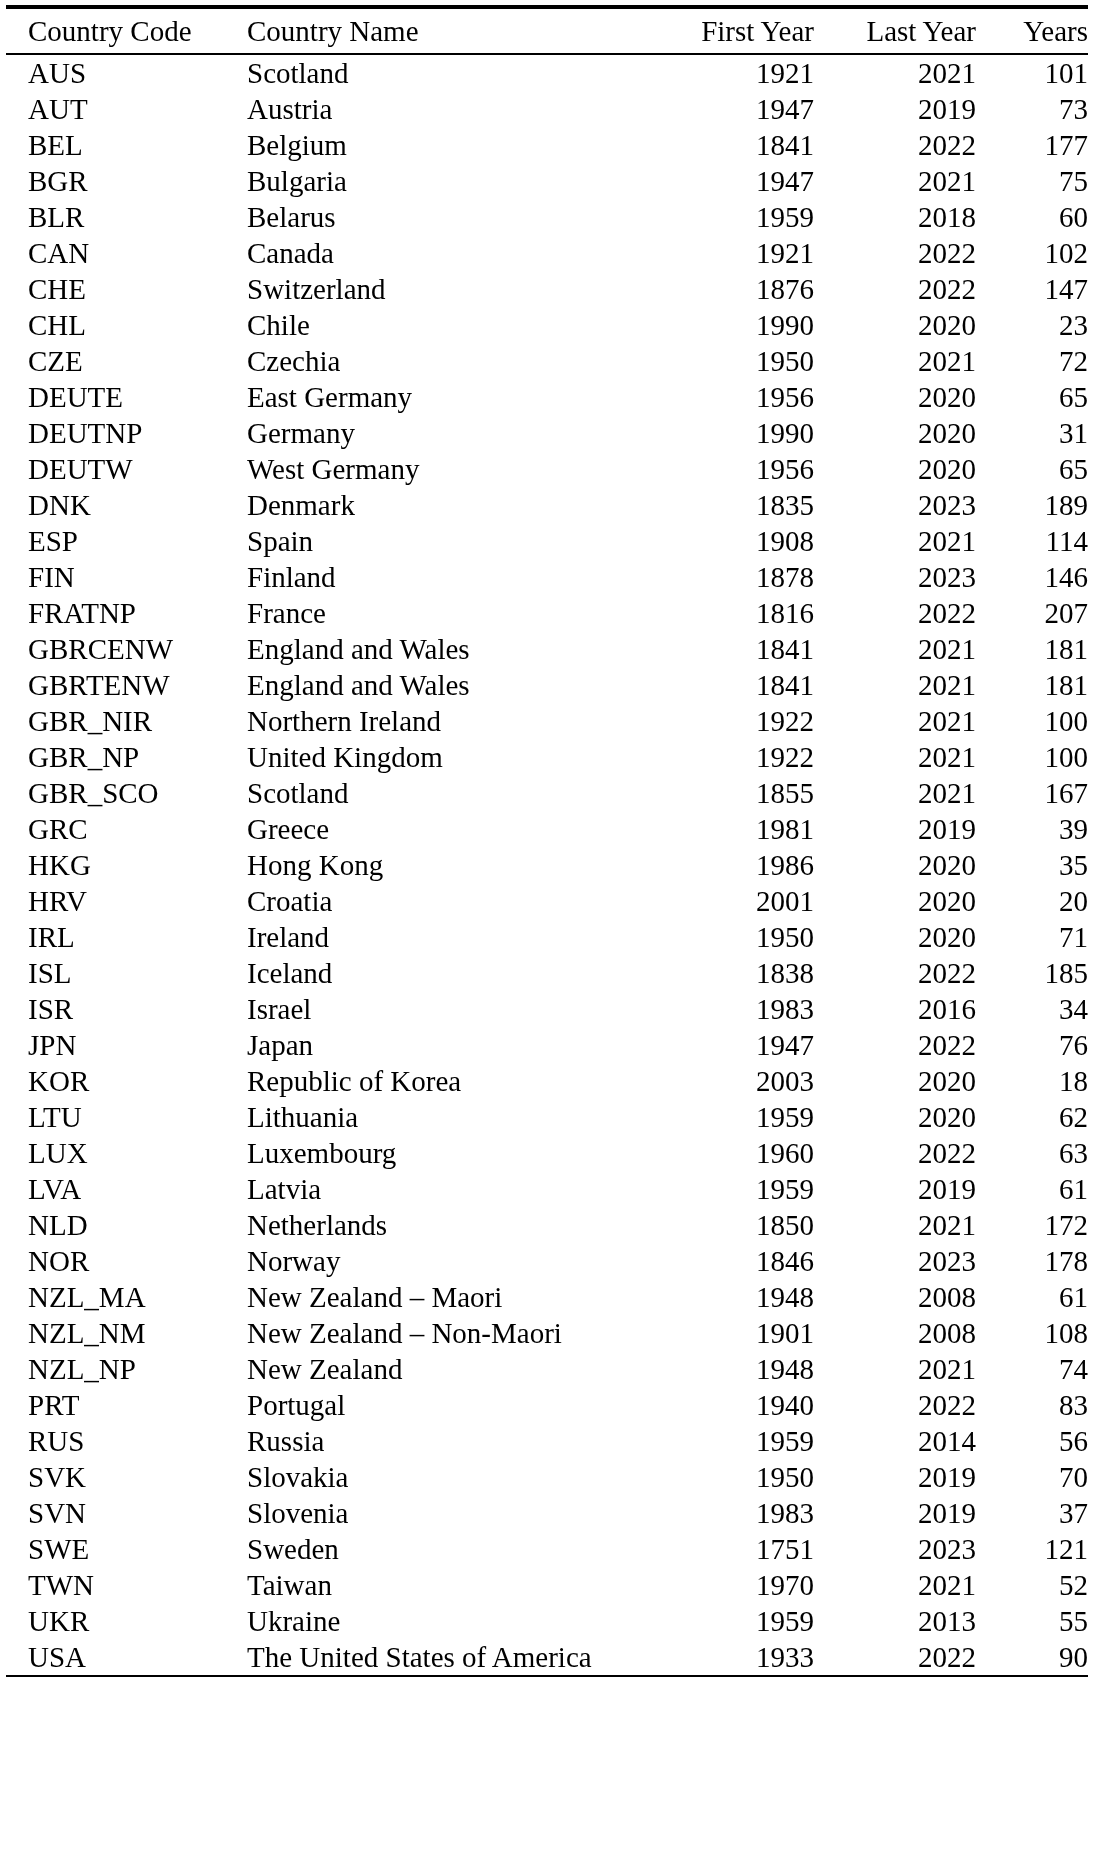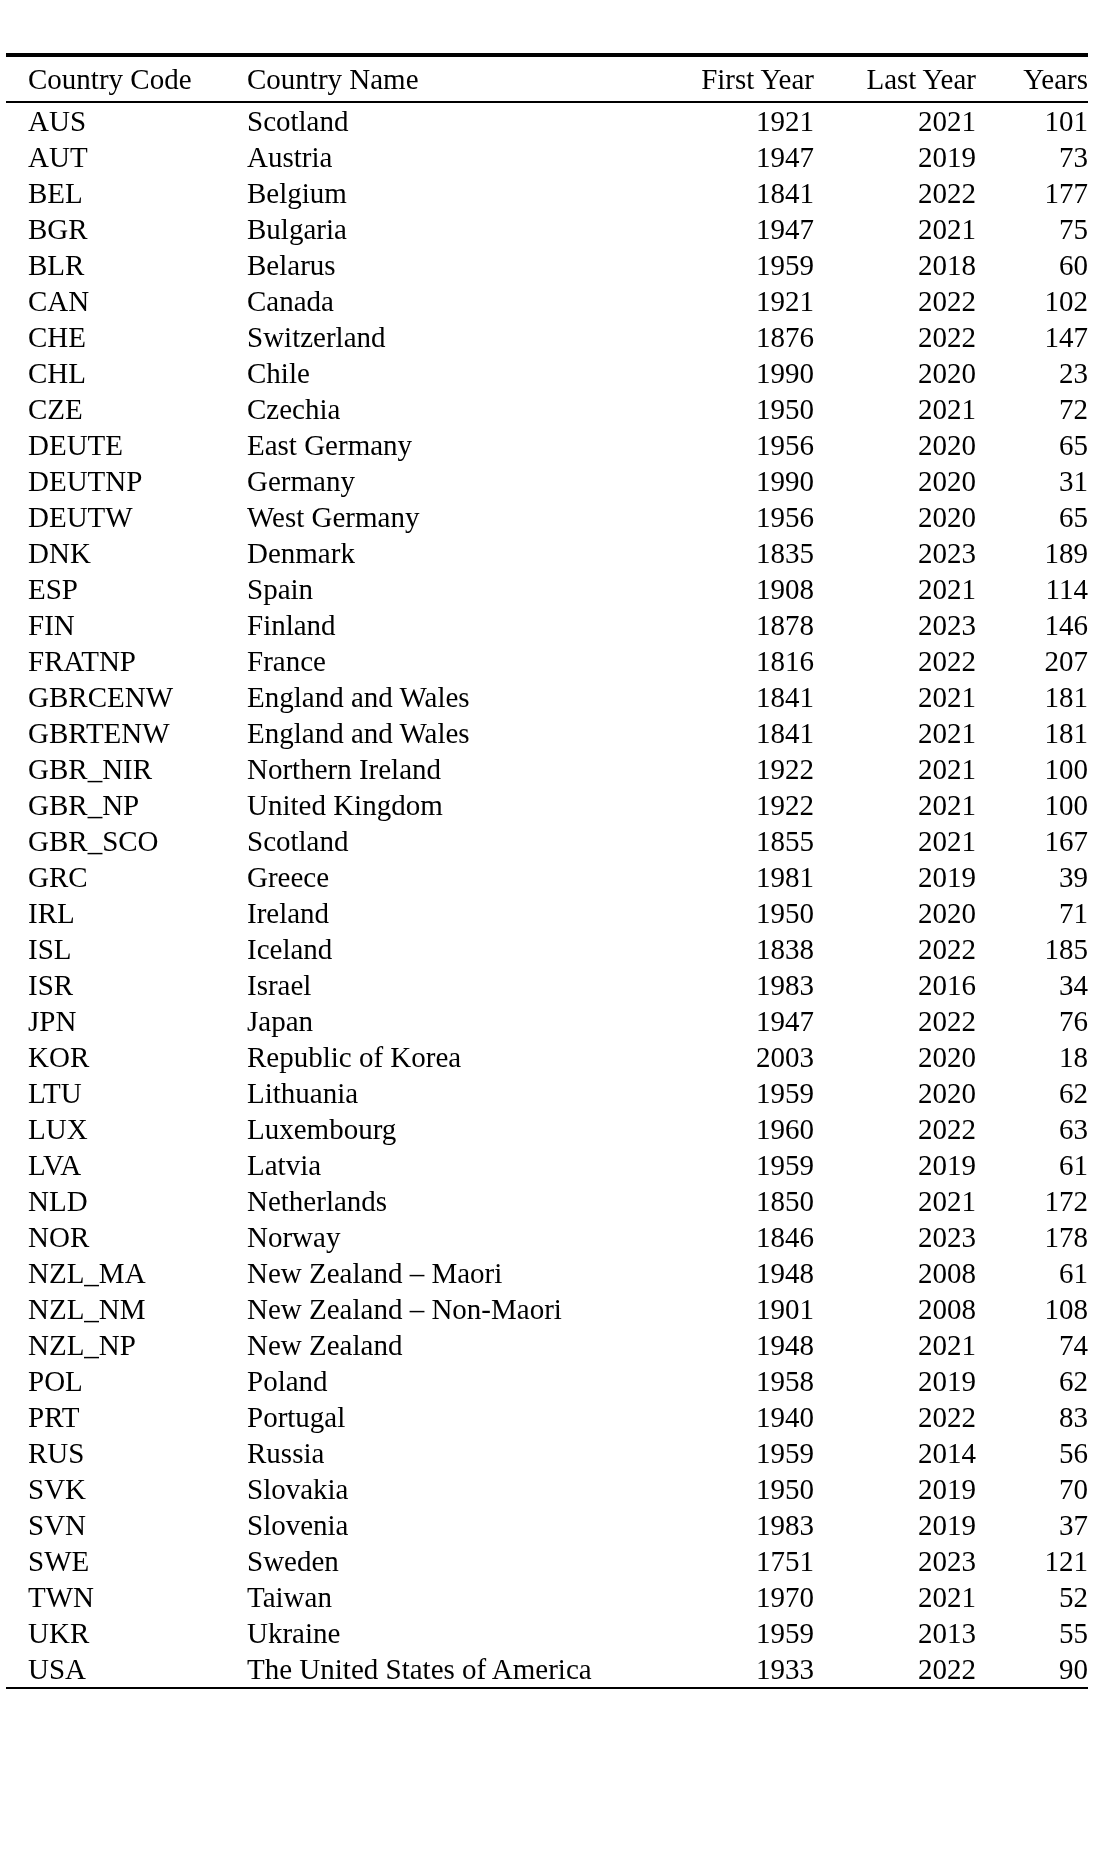--- a/index.html
+++ b/index.html
@@ -17,21 +17,20 @@
     overflow: hidden;
     box-sizing: border-box;
     padding: 5px 5px 0 6px;
   }
   table.country-table {
     border-collapse: collapse;
     table-layout: fixed;
     width: 1082px;
     border-top: 4px solid #000000;
     border-bottom: 2px solid #000000;
-    margin-top: 48px;
   }
   col.c-code  { width: 241px; }
   col.c-name  { width: 413px; }
   col.c-first { width: 154px; }
   col.c-last  { width: 162px; }
   col.c-years { width: 112px; }
 
   thead th {
     font-weight: normal;
     font-size: 29px;
@@ -223,20 +222,34 @@
           <td class="ar">167</td>
         </tr>
         <tr>
           <td class="al pad-code">GRC</td>
           <td class="al">Greece</td>
           <td class="ar">1981</td>
           <td class="ar">2019</td>
           <td class="ar">39</td>
         </tr>
         <tr>
+          <td class="al pad-code">HKG</td>
+          <td class="al">Hong Kong</td>
+          <td class="ar">1986</td>
+          <td class="ar">2020</td>
+          <td class="ar">35</td>
+        </tr>
+        <tr>
+          <td class="al pad-code">HRV</td>
+          <td class="al">Croatia</td>
+          <td class="ar">2001</td>
+          <td class="ar">2020</td>
+          <td class="ar">20</td>
+        </tr>
+        <tr>
           <td class="al pad-code">IRL</td>
           <td class="al">Ireland</td>
           <td class="ar">1950</td>
           <td class="ar">2020</td>
           <td class="ar">71</td>
         </tr>
         <tr>
           <td class="al pad-code">ISL</td>
           <td class="al">Iceland</td>
           <td class="ar">1838</td>
@@ -314,27 +327,20 @@
           <td class="ar">108</td>
         </tr>
         <tr>
           <td class="al pad-code">NZL_NP</td>
           <td class="al">New Zealand</td>
           <td class="ar">1948</td>
           <td class="ar">2021</td>
           <td class="ar">74</td>
         </tr>
         <tr>
-          <td class="al pad-code">POL</td>
-          <td class="al">Poland</td>
-          <td class="ar">1958</td>
-          <td class="ar">2019</td>
-          <td class="ar">62</td>
-        </tr>
-        <tr>
           <td class="al pad-code">PRT</td>
           <td class="al">Portugal</td>
           <td class="ar">1940</td>
           <td class="ar">2022</td>
           <td class="ar">83</td>
         </tr>
         <tr>
           <td class="al pad-code">RUS</td>
           <td class="al">Russia</td>
           <td class="ar">1959</td>

